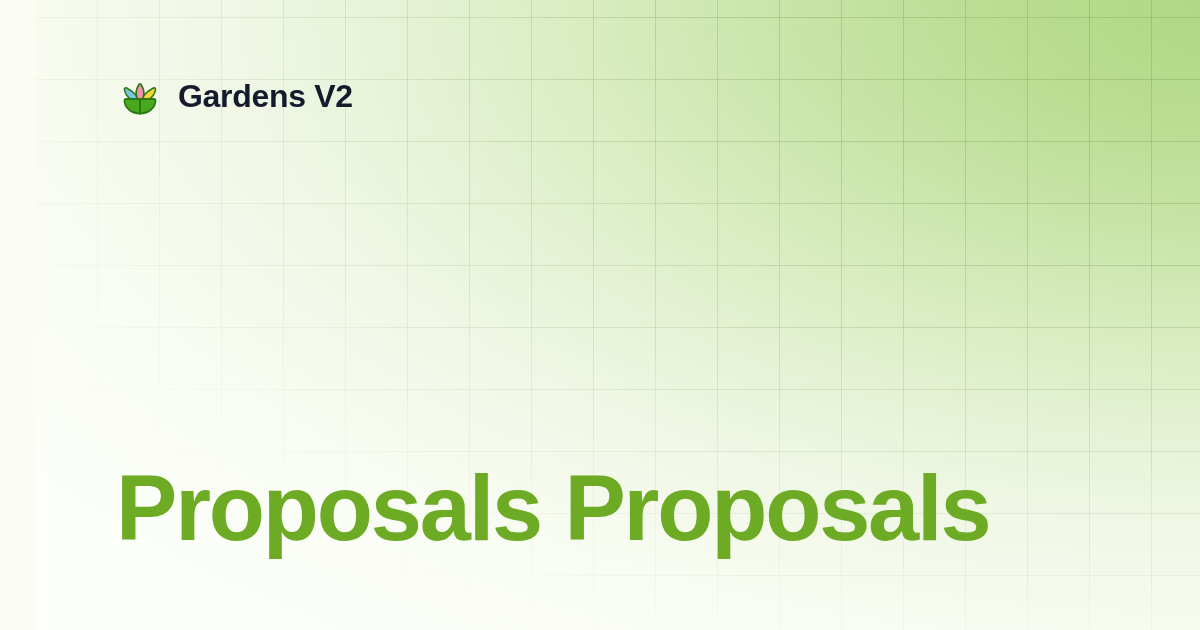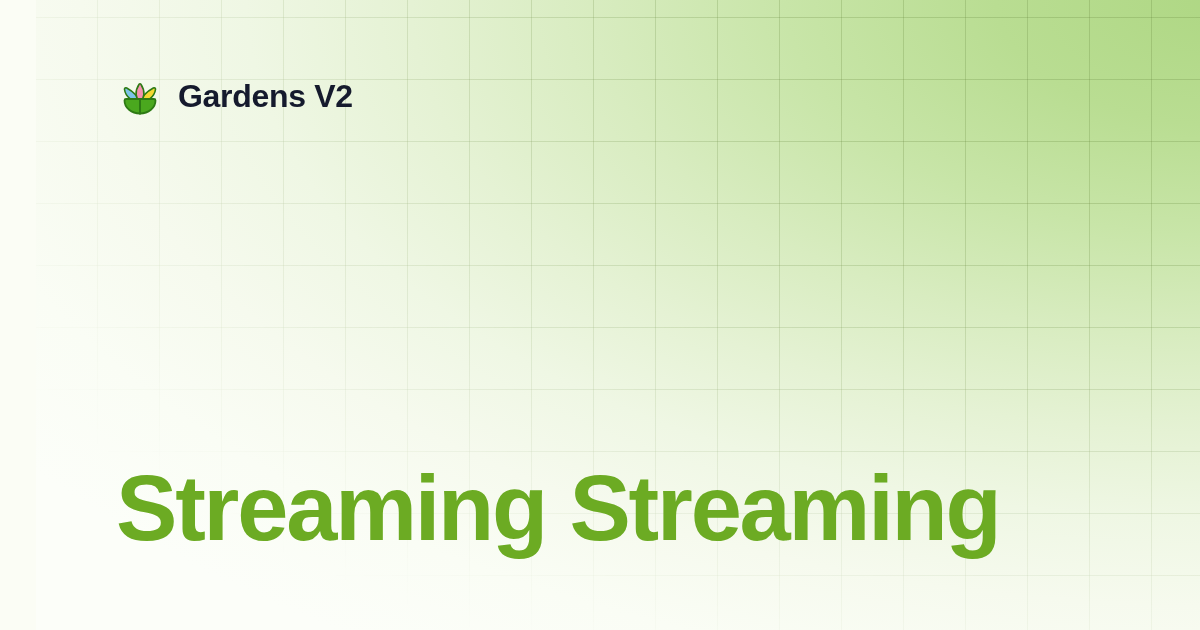--- a/index.html
+++ b/index.html
@@ -139,16 +139,16 @@
       <path d="M24 41.5 C15.5 41.5 8.5 36 8.5 28.5 C8.5 27.6 9.2 27 10.1 27 L24 27 Z" fill="#4aa81e" stroke="#2d7a14" stroke-width="1.8" stroke-linejoin="round"></path>
 
       <path d="M24 41.5 C32.5 41.5 39.5 36 39.5 28.5 C39.5 27.6 38.8 27 37.9 27 L24 27 Z" fill="#4aa81e" stroke="#2d7a14" stroke-width="1.8" stroke-linejoin="round"></path>
 
       <path d="M24 27 L24 41.5" fill="none" stroke="#2d7a14" stroke-width="1.8" stroke-linecap="round"></path>
     </svg>
     <span class="brand-name">Gardens V2</span>
   </div>
 
   <div class="headline-block">
-    <h1 class="headline">Streaming Streaming</h1>
+    <h1 class="headline">Proposals Proposals</h1>
   </div>
 
 </div>
 
 </body></html>

